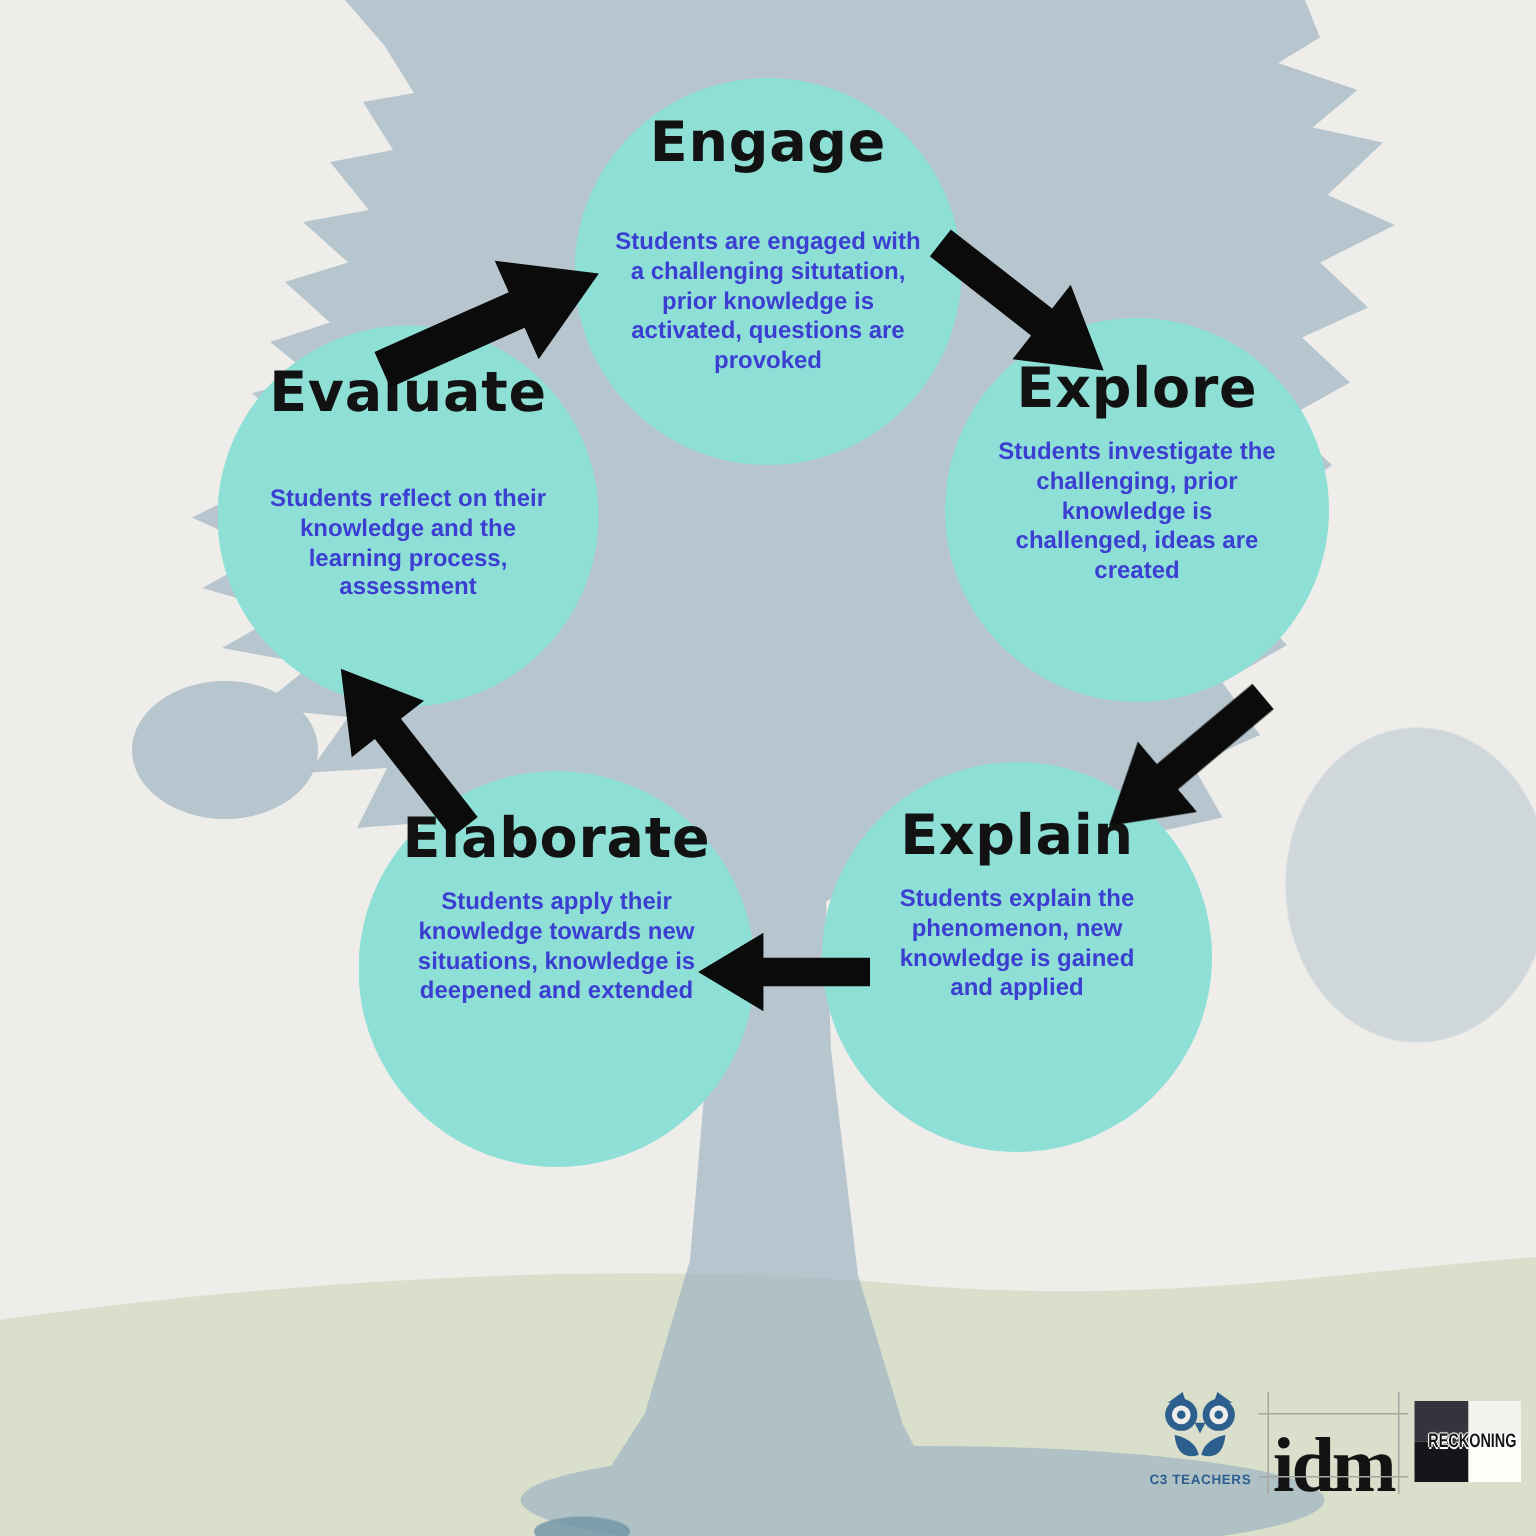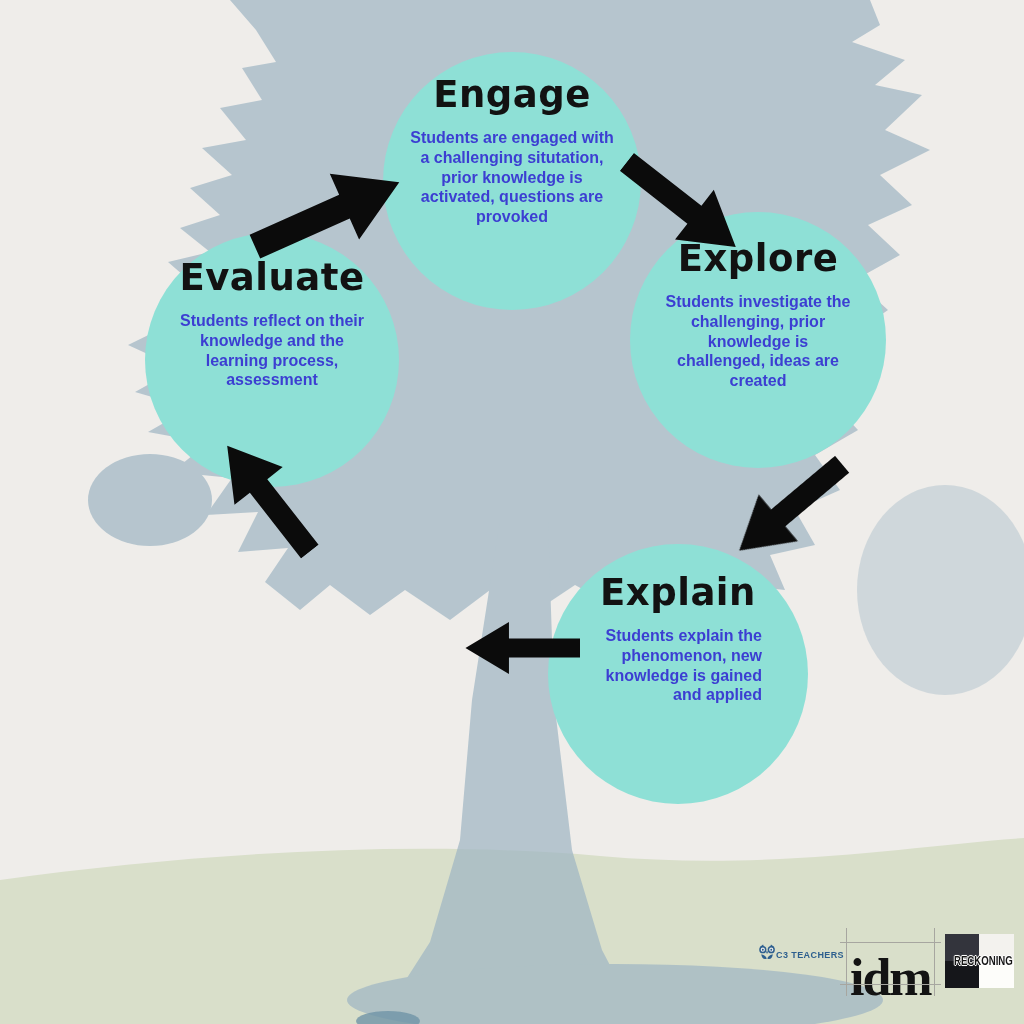--- a/index.html
+++ b/index.html
@@ -22,41 +22,41 @@
     margin:0;padding:0;
     font-family:"DejaVu Sans","Liberation Sans",sans-serif;
     font-weight:800;font-size:37px;line-height:1.05;
     color:#121212;letter-spacing:0.5px;
   }
   .circle .desc{
     margin-top:13px;
     font-weight:bold;font-size:16px;line-height:1.24;
     color:#3c3ed2;
   }
-  #circle-engage   {left:383px;top:52px; width:258px;height:258px;padding-top:24px;}
+  #circle-engage   {left:383px;top:52px; width:258px;height:258px;padding-top:24px;gap:24px;}
   #circle-explore  {left:630px;top:212px;width:256px;height:256px;padding-top:28px;align-items:center;}
-  #circle-explain  {left:548px;top:544px;width:260px;height:260px;padding-top:30px;text-align:right;}
+  #circle-explain  {left:548px;top:508px;width:260px;height:260px;padding-top:30px;}
   #circle-elaborate{left:239px;top:514px;width:264px;height:264px;padding-top:26px;}
-  #circle-evaluate {left:145px;top:233px;width:254px;height:254px;padding-top:26px;}
+  #circle-evaluate {left:145px;top:217px;width:254px;height:254px;padding-top:26px;gap:28px;}
   #circle-engage .desc{max-width:214px;}
   #circle-explore .desc{max-width:186px;}
   #circle-explain .desc{max-width:168px;}
   #circle-elaborate .desc{max-width:202px;}
   #circle-evaluate .desc{max-width:206px;}
   
   .arrow{position:absolute;z-index:3;}
   .arrow svg{display:block;width:100%;height:100%;}
   #arrow-1{left:246px;top:174px;width:164px;height:80px;transform:rotate(-24deg);}
   #arrow-2{left:612px;top:168px;width:140px;height:74px;transform:rotate(38deg);}
   #arrow-3{left:722px;top:466px;width:136px;height:84px;transform:rotate(140deg);}
   #arrow-4{left:464px;top:613px;width:116px;height:70px;transform:rotate(180deg);}
   #arrow-5{left:200px;top:458px;width:136px;height:80px;transform:rotate(-128deg);}
   
   #footer{position:absolute;z-index:4;left:758px;top:928px;width:256px;height:84px;display:flex;align-items:flex-start;}
-  #c3-logo{width:86px;display:flex;align-items:center;}
+  #c3-logo{width:86px;display:flex;flex-direction:column;align-items:center;}
   #c3-logo svg{width:54px;height:50px;}
   #c3-label{margin-top:3px;font-size:9px;font-weight:bold;color:#2d5f8e;letter-spacing:0.4px;white-space:nowrap;}
   #idm-logo{position:relative;margin:4px 14px 0 6px;height:62px;display:flex;align-items:center;}
   #idm-text{
     font-family:"Liberation Serif","DejaVu Serif",serif;
     font-weight:bold;font-size:52px;line-height:1;color:#131313;
     letter-spacing:-2px;
     margin-top:29px;
   }
   .cropline{position:absolute;background:#a7a6a0;}
@@ -118,20 +118,24 @@
   <div class="circle" id="circle-explore">
     <h2>Explore</h2>
     <div class="desc">Students investigate the challenging, prior knowledge is challenged, ideas are created</div>
   </div>
 
   <div class="circle" id="circle-explain">
     <h2>Explain</h2>
     <div class="desc">Students explain the phenomenon, new knowledge is gained and applied</div>
   </div>
 
+  <div class="circle" id="circle-elaborate">
+    <h2>Elaborate</h2>
+    <div class="desc">Students apply their knowledge towards new situations, knowledge is deepened and extended</div>
+  </div>
 
   <div class="circle" id="circle-evaluate">
     <h2>Evaluate</h2>
     <div class="desc">Students reflect on their knowledge and the learning process, assessment</div>
   </div>
 
   <div class="arrow" id="arrow-1">
     <svg viewBox="0 0 160 80">
         <path d="M0,27 L98,27 L98,4 L158,40 L98,76 L98,53 L0,53 Z" fill="#0b0b0b"></path>
       </svg>

